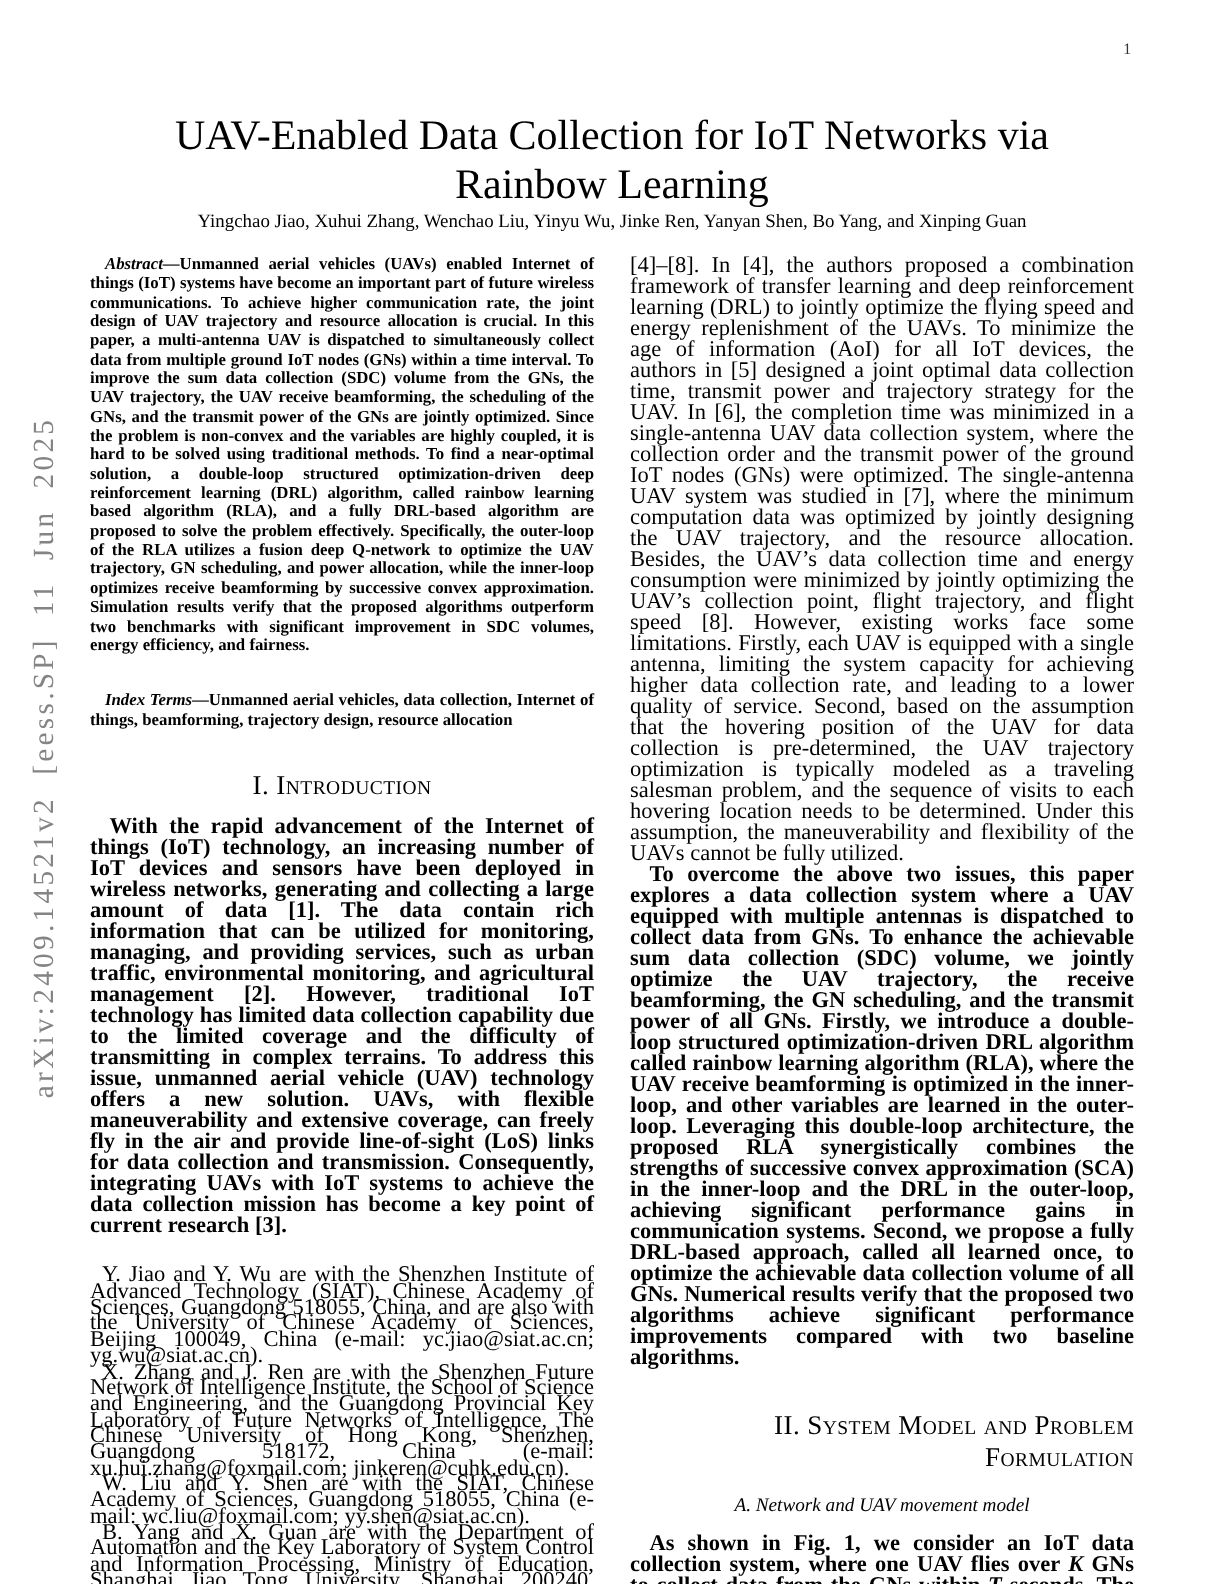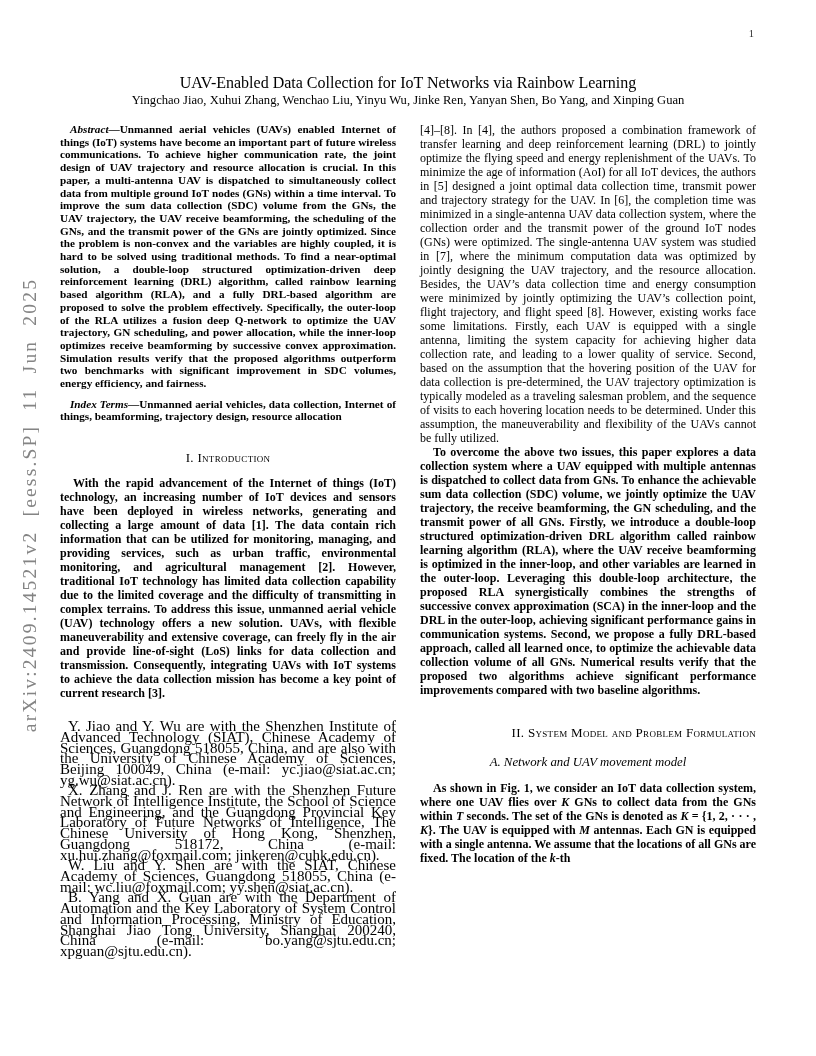--- a/index.html
+++ b/index.html
@@ -28,21 +28,21 @@
     white-space: nowrap;
     color: #848484;
     font-size: 19.5px;
     letter-spacing: 2.2px;
     word-spacing: 7px;
   }
   .title {
     margin: 0;
     padding: 74px 70px 0;
     text-align: center;
-    font-size: 16px;
+    font-size: 28px;
     font-weight: normal;
     line-height: 1.18;
   }
   .authors {
     text-align: center;
     font-size: 12.6px;
     line-height: 1.2;
   }
   .columns {
     display: flex;
@@ -53,38 +53,38 @@
   .col { width: 336px; }
   p { margin: 0; }
   .abstract-block {
     font-weight: bold;
     font-size: 11.2px;
     line-height: 12.7px;
     text-align: justify;
     text-indent: 10px;
   }
   .abstract-block .lbl { font-style: italic; }
-  .index-terms-block { margin-top: 8px; }
+  .index-terms-block { margin-top: 24px; }
   .sec-heading {
-    font-size: 13px;
+    font-size: 18px;
     font-weight: normal;
     font-variant: small-caps;
     letter-spacing: 0.3px;
     text-align: center;
     margin: 27px 0 10px;
   }
   .subsec-heading {
     font-size: 12.8px;
     font-weight: normal;
     font-style: italic;
     text-align: center;
     margin: 14px 0 11px;
   }
   .body-text {
-    font-size: 12px;
+    font-size: 15px;
     line-height: 14.0px;
     text-align: justify;
   }
   .indent { text-indent: 13px; font-weight: bold; }
   .footnotes {
     margin-top: 21px;
     font-size: 15px;
     line-height: 10.7px;
     text-align: justify;
   }

